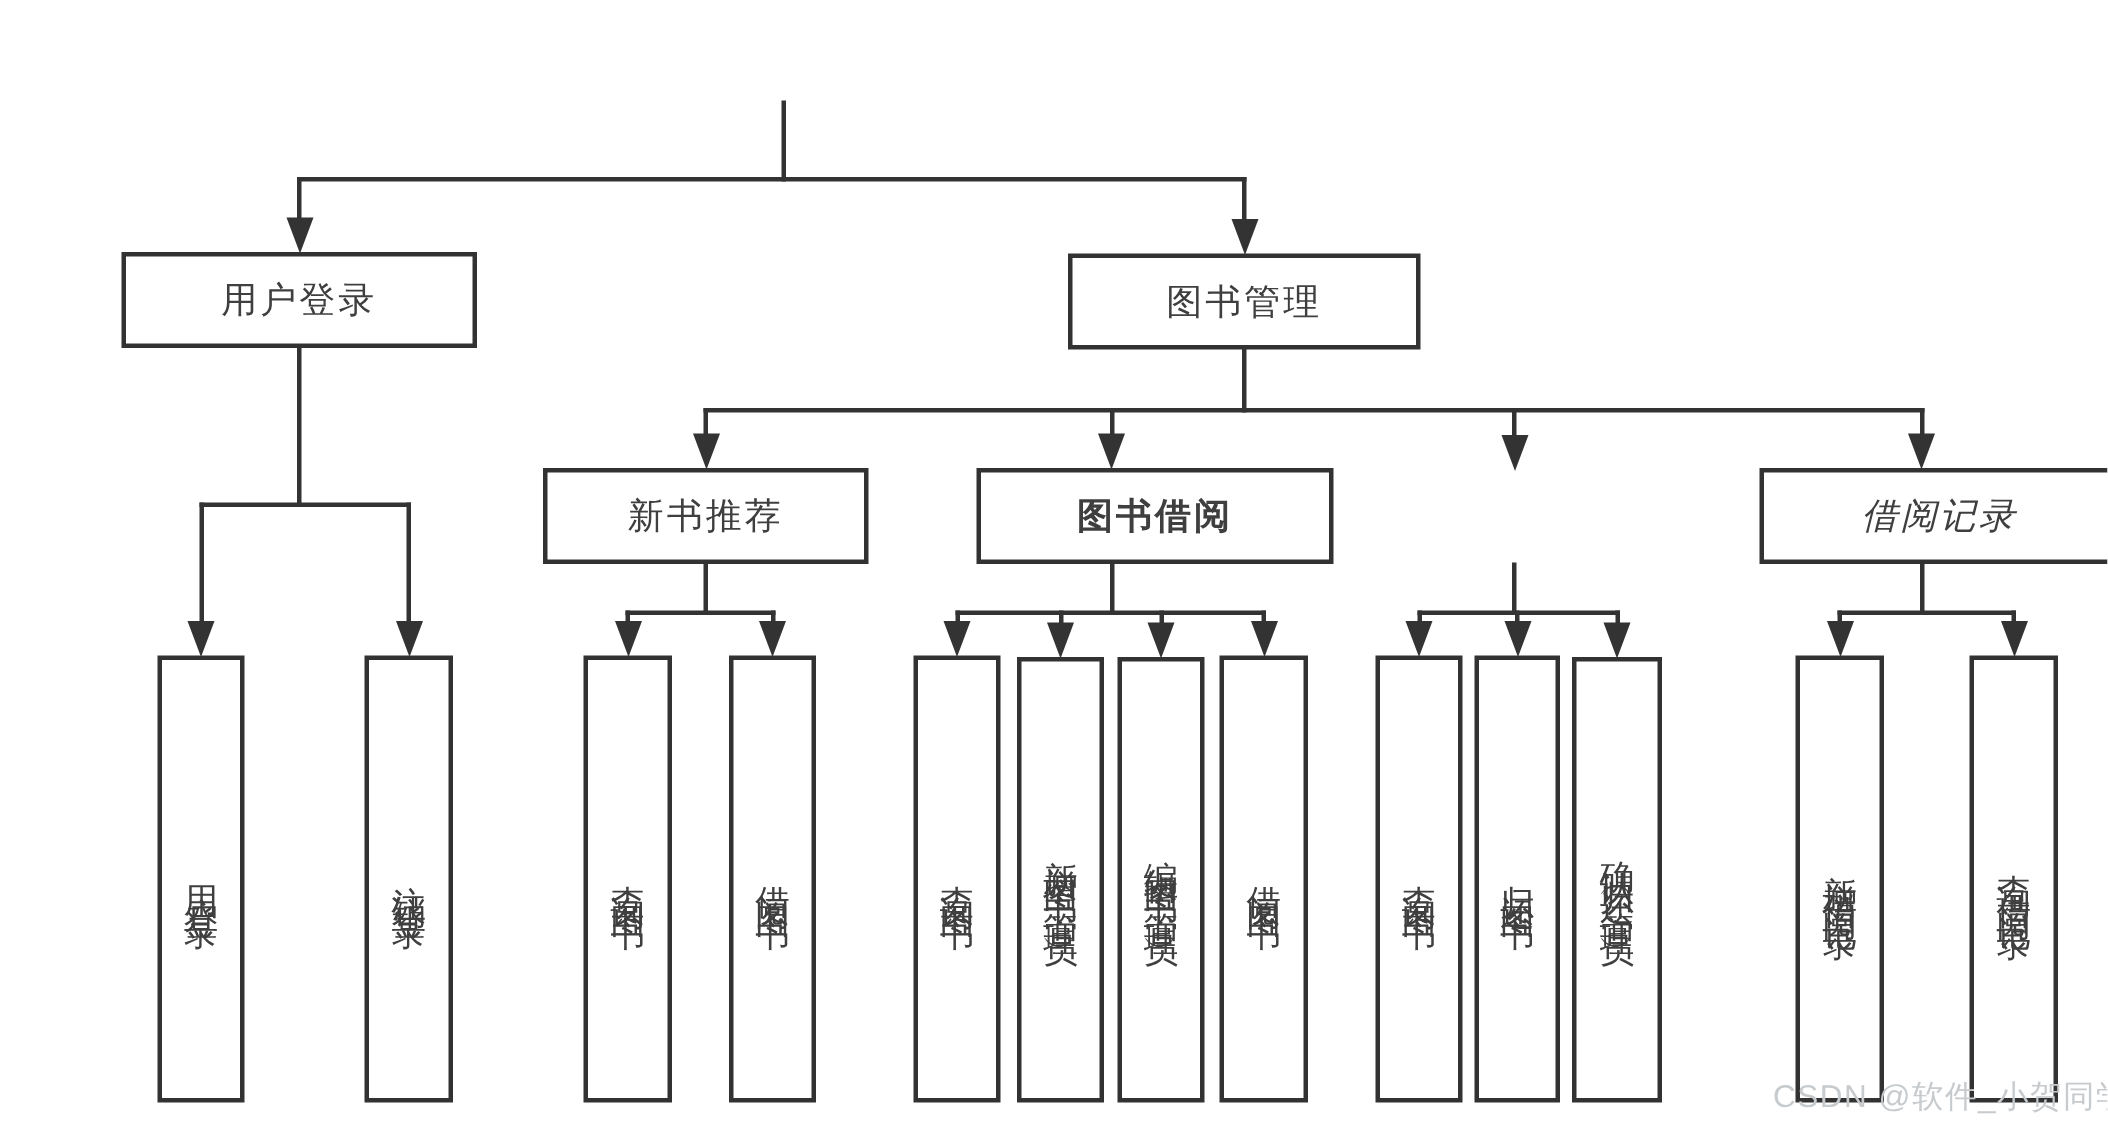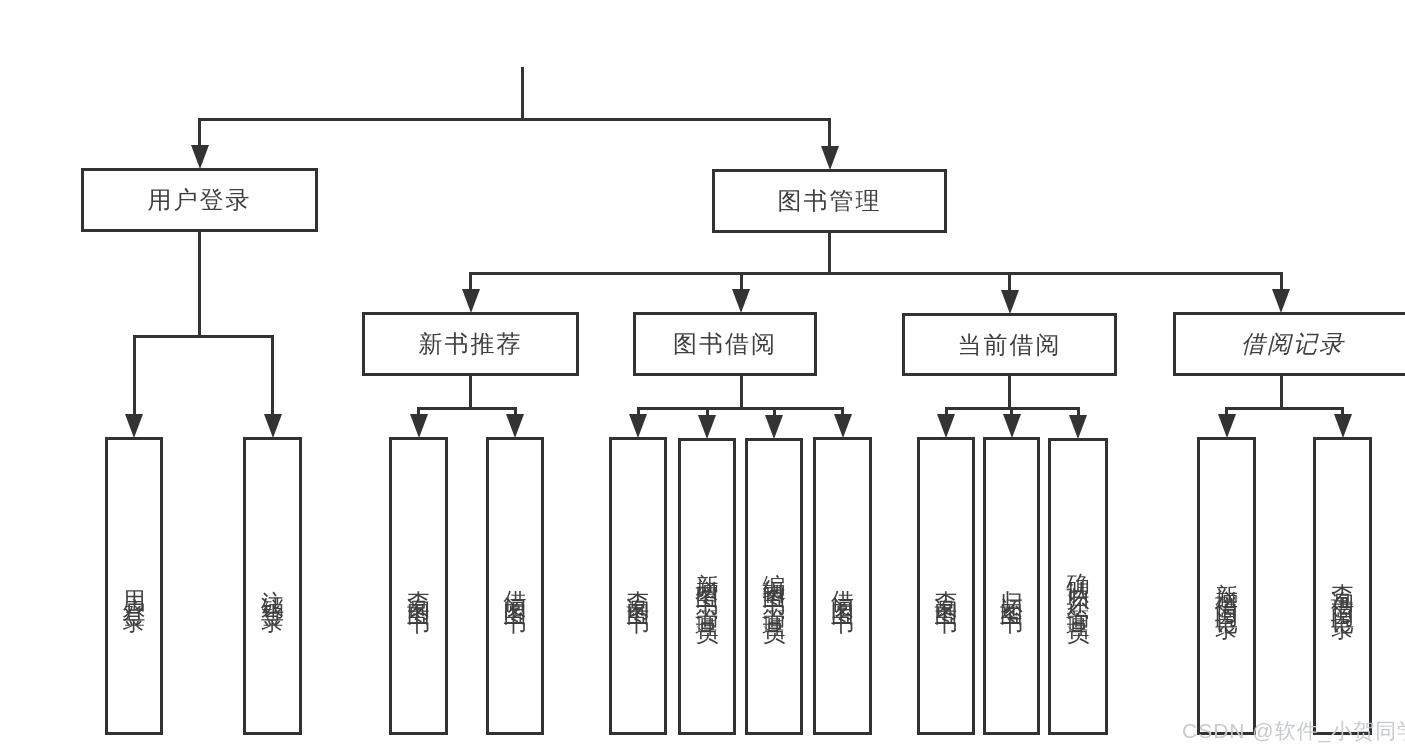--- a/index.html
+++ b/index.html
@@ -62,25 +62,22 @@
   <span class="watermark" style="color: rgb(199, 203, 206);">CSDN @软件_小贺同学</span>
     <div class="node h" style="left: 81px; top: 168px; width: 237px; height: 64px; border-color: rgb(50, 50, 50); color: rgb(63, 63, 63);">
       <span>用户登录</span>
     </div>
     <div class="node h" style="left: 362px; top: 312px; width: 217px; height: 64px; border-color: rgb(50, 50, 50); color: rgb(63, 63, 63);">
       <span>新书推荐</span>
     </div>
     <div class="node h" style="left: 712px; top: 169px; width: 235px; height: 64px; border-color: rgb(50, 50, 50); color: rgb(63, 63, 63);">
       <span>图书管理</span>
     </div>
-    <div class="node h" style="left: 633px; top: 312px; width: 184px; height: 64px; border-color: rgb(50, 50, 50); color: rgb(63, 63, 63);">
+    <div class="node h" style="left: 651px; top: 312px; width: 238px; height: 64px; border-color: rgb(50, 50, 50); color: rgb(63, 63, 63); font-weight: bold;">
       <span>图书借阅</span>
-    </div>
-    <div class="node h" style="left: 902px; top: 313px; width: 215px; height: 63px; border-color: rgb(50, 50, 50); color: rgb(63, 63, 63);">
-      <span>当前借阅</span>
     </div>
     <div class="node h" style="left: 1173px; top: 312px; width: 240px; height: 64px; border-color: rgb(50, 50, 50); color: rgb(63, 63, 63); font-style: italic;">
       <span>借阅记录</span>
     </div>
     <div class="node v" style="left: 105px; top: 437px; width: 58px; height: 298px; border-color: rgb(50, 50, 50); color: rgb(63, 63, 63);">
       <span>用户登录</span>
     </div>
     <div class="node v" style="left: 243px; top: 437px; width: 59px; height: 298px; border-color: rgb(50, 50, 50); color: rgb(63, 63, 63);">
       <span>注销登录</span>
     </div>

